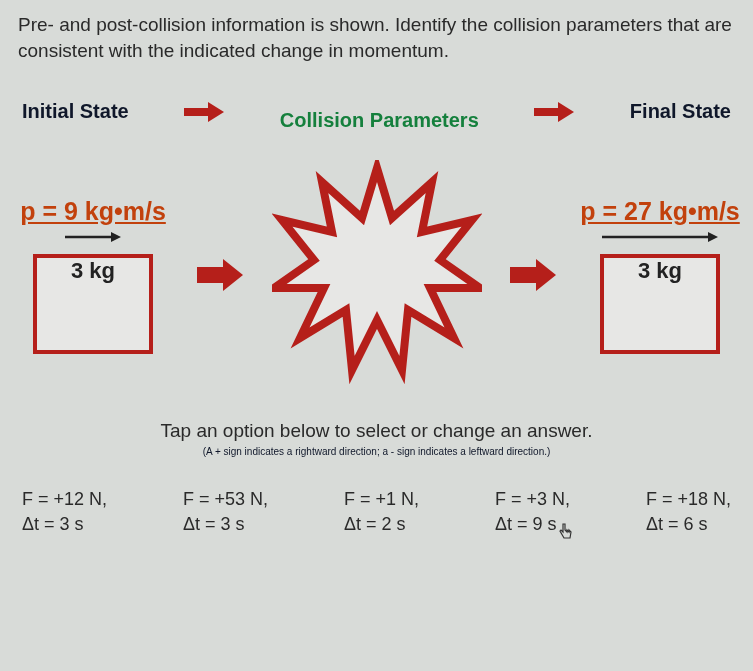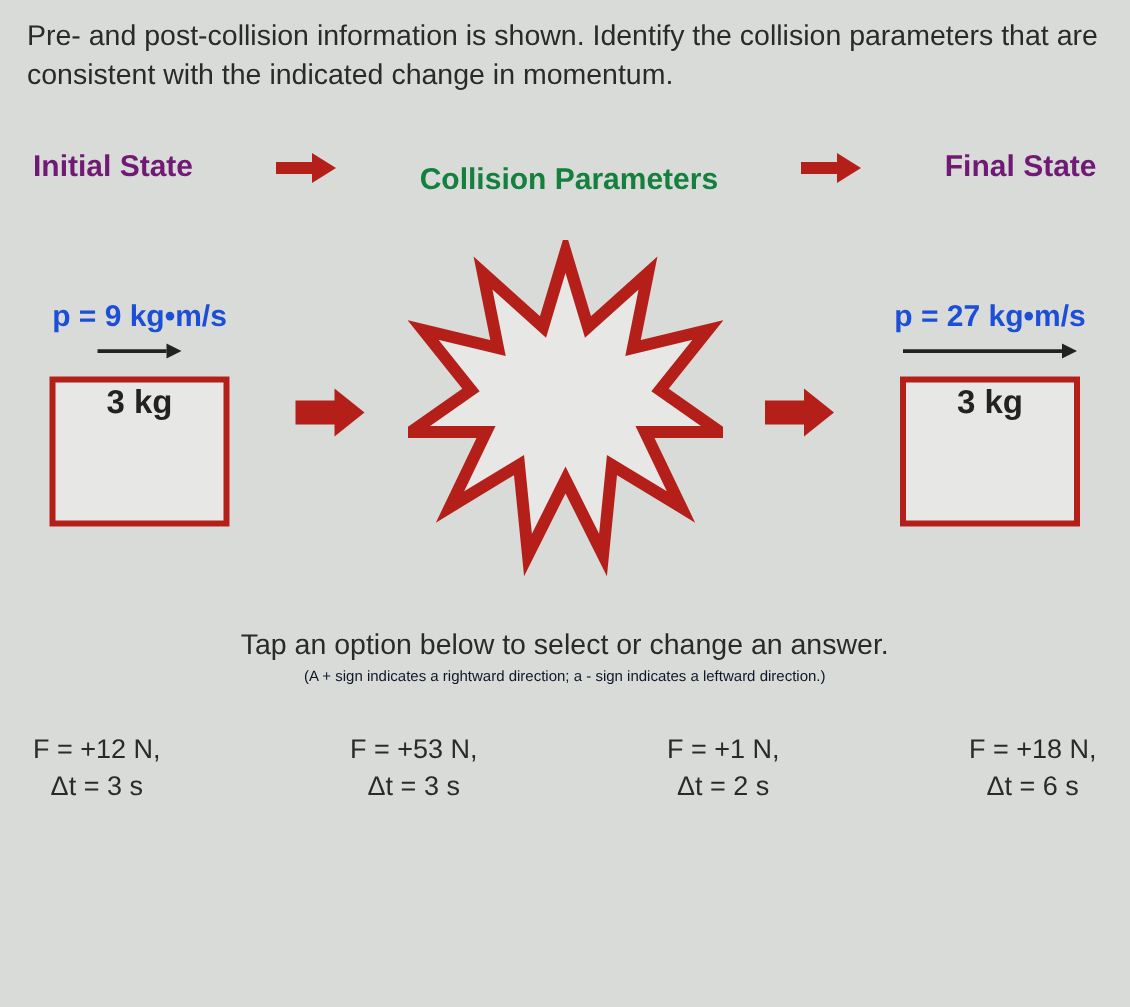--- a/index.html
+++ b/index.html
@@ -13,39 +13,39 @@
     position: relative;
   }
   .prompt { font-size: 19px; line-height: 1.35; margin-bottom: 28px; }
   .headers-row {
     display: flex;
     align-items: center;
     justify-content: space-between;
     padding: 0 4px;
     margin-bottom: 18px;
   }
-  .header-label { font-weight: bold; font-size: 20px; color: #701a75; }
+  .header-label { font-weight: bold; font-size: 20px; color: #0f172a; }
   .header-label.red { color: #15803d; margin-top: 18px; }
   .arrow-svg { flex: 0 0 auto; }
   .diagram-row {
     display: flex;
     align-items: center;
     justify-content: space-between;
     gap: 8px;
     margin-bottom: 14px;
     height: 250px;
   }
   .state-col {
     display: flex;
     flex-direction: column;
     align-items: center;
     gap: 4px;
     width: 150px;
   }
-  .momentum-line { font-weight: bold; font-size: 20px; color: #1d4ed8; white-space: nowrap; }
+  .momentum-line { font-weight: bold; font-size: 25px; color: #c2410c; white-space: nowrap; text-decoration: underline; }
   .small-arrow { display:block; margin-bottom: 6px; }
   .mass-box {
     width: 120px; height: 100px;
     border: 4px solid #b51f1a;
     background: #e7e7e5;
     display: flex; justify-content: center;
     font-weight: bold; font-size: 22px; color: #222;
   }
   .starburst-wrap {
     flex: 0 0 auto;
@@ -56,21 +56,20 @@
   .instruction-block { text-align: center; margin-top: 20px; }
   .instr-main { font-size: 19px; margin-bottom: 4px; }
   .instr-sub { font-size: 10px; color: #0f172a; }
   .options-row {
     display: flex;
     justify-content: space-between;
     margin-top: 30px;
     padding: 0 4px;
   }
   .option {
-    text-align: center;
     font-size: 18px;
     line-height: 1.4;
     cursor: pointer;
     white-space: nowrap;
     position: relative;
   }
   .cursor-icon {
     position: absolute;
     right: -4px;
     bottom: -2px;
@@ -143,16 +142,23 @@
   </div>
   <div class="option">
     <div>F = +53 N,</div>
     <div>Δt = 3 s</div>
   </div>
   <div class="option">
     <div>F = +1 N,</div>
     <div>Δt = 2 s</div>
   </div>
   <div class="option">
+    <div>F = +3 N,</div>
+    <div>Δt = 9 s</div>
+    <svg class="cursor-icon" width="16" height="18" viewBox="0 0 16 18">
+      <path d="M5 2 L5 10 L3 8 L2 9 L6 16 L12 16 L13 10 L11 8 L11 10 L9 8 L9 10 L7 8 L7 2 Z" fill="none" stroke="#333" stroke-width="1.2"></path>
+    </svg>
+  </div>
+  <div class="option">
     <div>F = +18 N,</div>
     <div>Δt = 6 s</div>
   </div>
 </div>
 
 </body></html>

